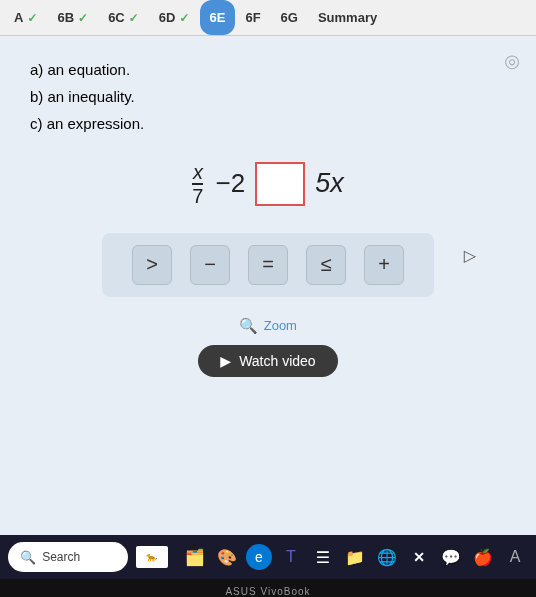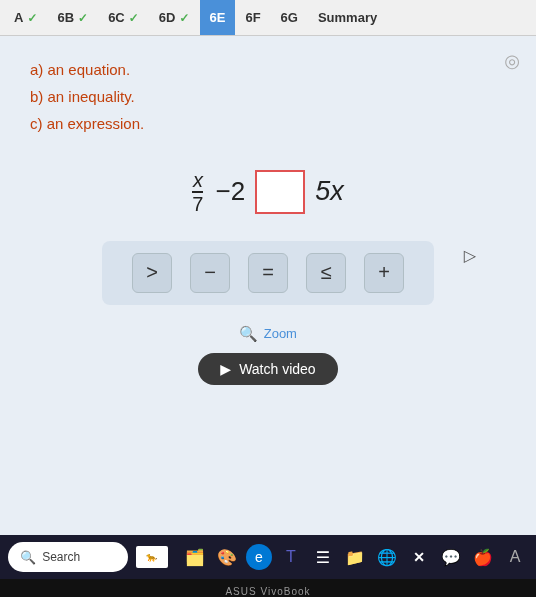--- a/index.html
+++ b/index.html
@@ -35,40 +35,39 @@
       white-space: nowrap;
     }
     .nav-tab .check {
       color: #4caf50;
       margin-left: 4px;
       font-size: 12px;
     }
     .nav-tab.active {
       background: #4a90d9;
       color: #fff;
-      border-radius: 0;
+      border-radius: 12px;
     }
 
     
     .main-content {
       flex: 1;
       background: #e8eef5;
       display: flex;
       flex-direction: column;
       align-items: center;
       padding: 20px 30px 10px;
       position: relative;
     }
 
     .question-text {
       width: 100%;
       text-align: left;
-      margin-bottom: 8px;
       font-size: 15px;
-      color: #c2410c;
+      color: #000000;
       line-height: 1.8;
     }
 
     .math-area {
       display: flex;
       align-items: center;
       justify-content: center;
       margin: 24px 0 10px;
       gap: 10px;
       font-size: 26px;

